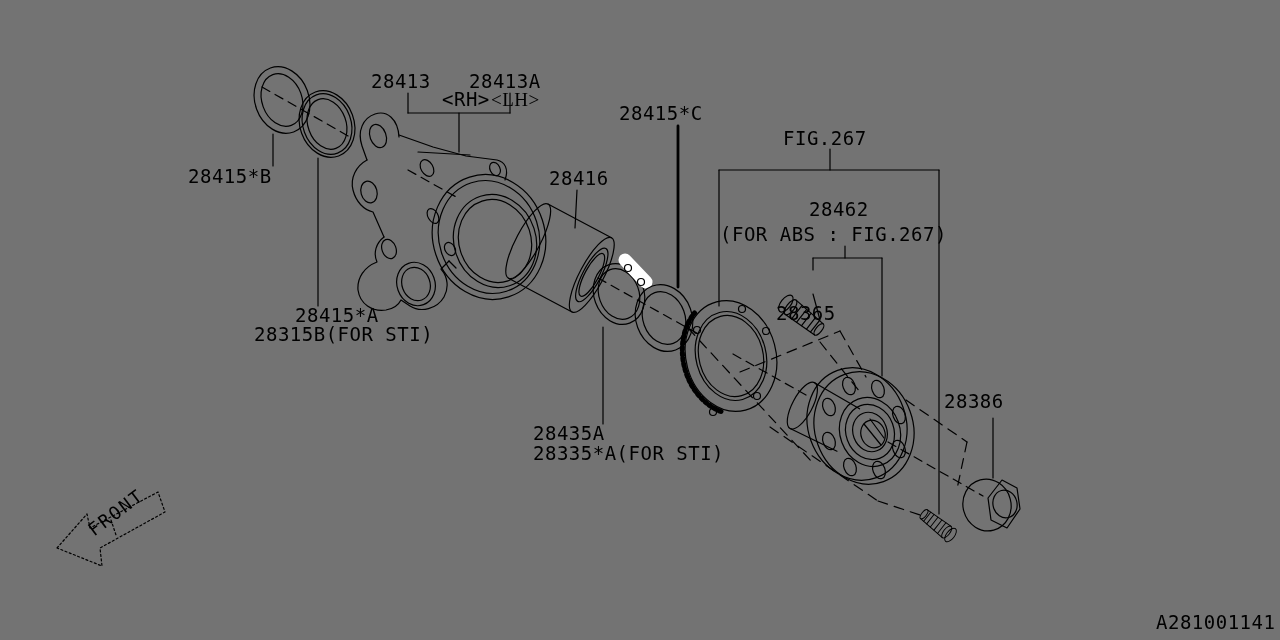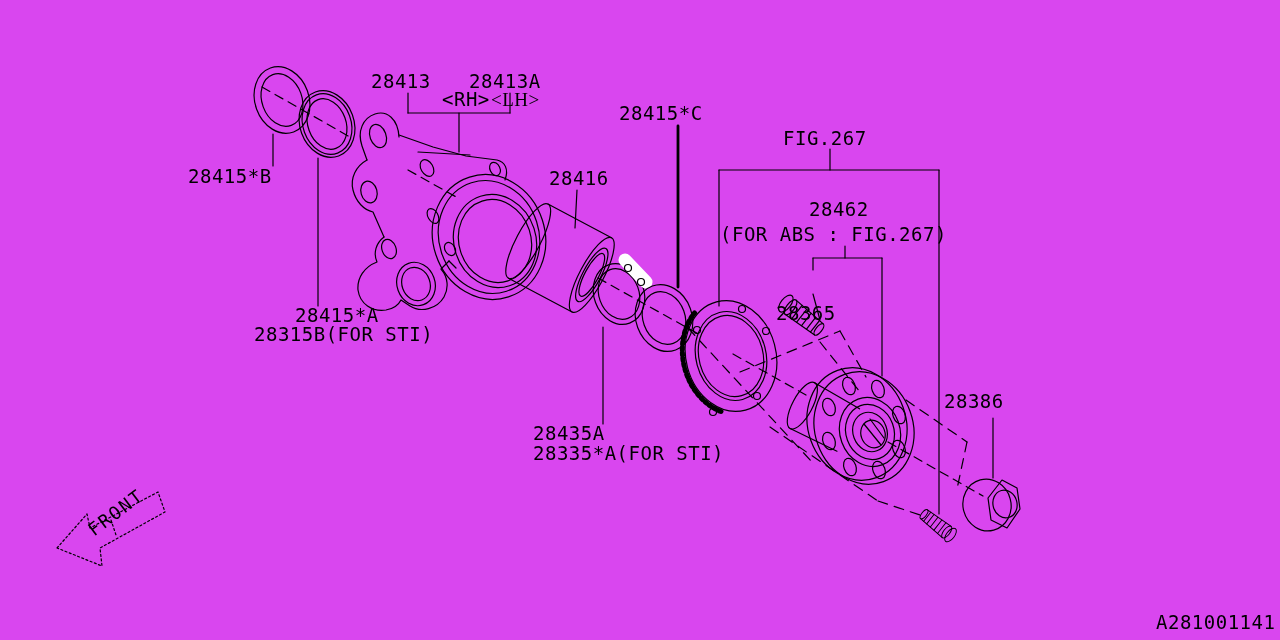--- a/index.html
+++ b/index.html
@@ -1,17 +1,17 @@
 <!DOCTYPE html>
 <html><head>
 <meta charset="utf-8">
 <style>
   html,body { margin:0; padding:0; background:#e8e8e8; }
   .canvas {
-    position:relative; width:1280px; height:640px; background:#d946ef;
+    position:relative; width:1280px; height:640px; background:#737373;
     overflow:hidden; font-family:"DejaVu Sans Mono", monospace;
   }
   .art { position:absolute; left:0; top:0; }
   .art ellipse, .art path, .art line, .art circle, .art polyline {
     stroke:#000000; fill:none; stroke-width:1.2px;
     stroke-linecap:round; stroke-linejoin:round;
   }
   .art .wo   { stroke:#ffffff; stroke-width:13px; }
   .art .thick{ stroke-width:2.8px; }
   .art .teeth{ stroke-width:5px; stroke-dasharray:2.5 3; }

